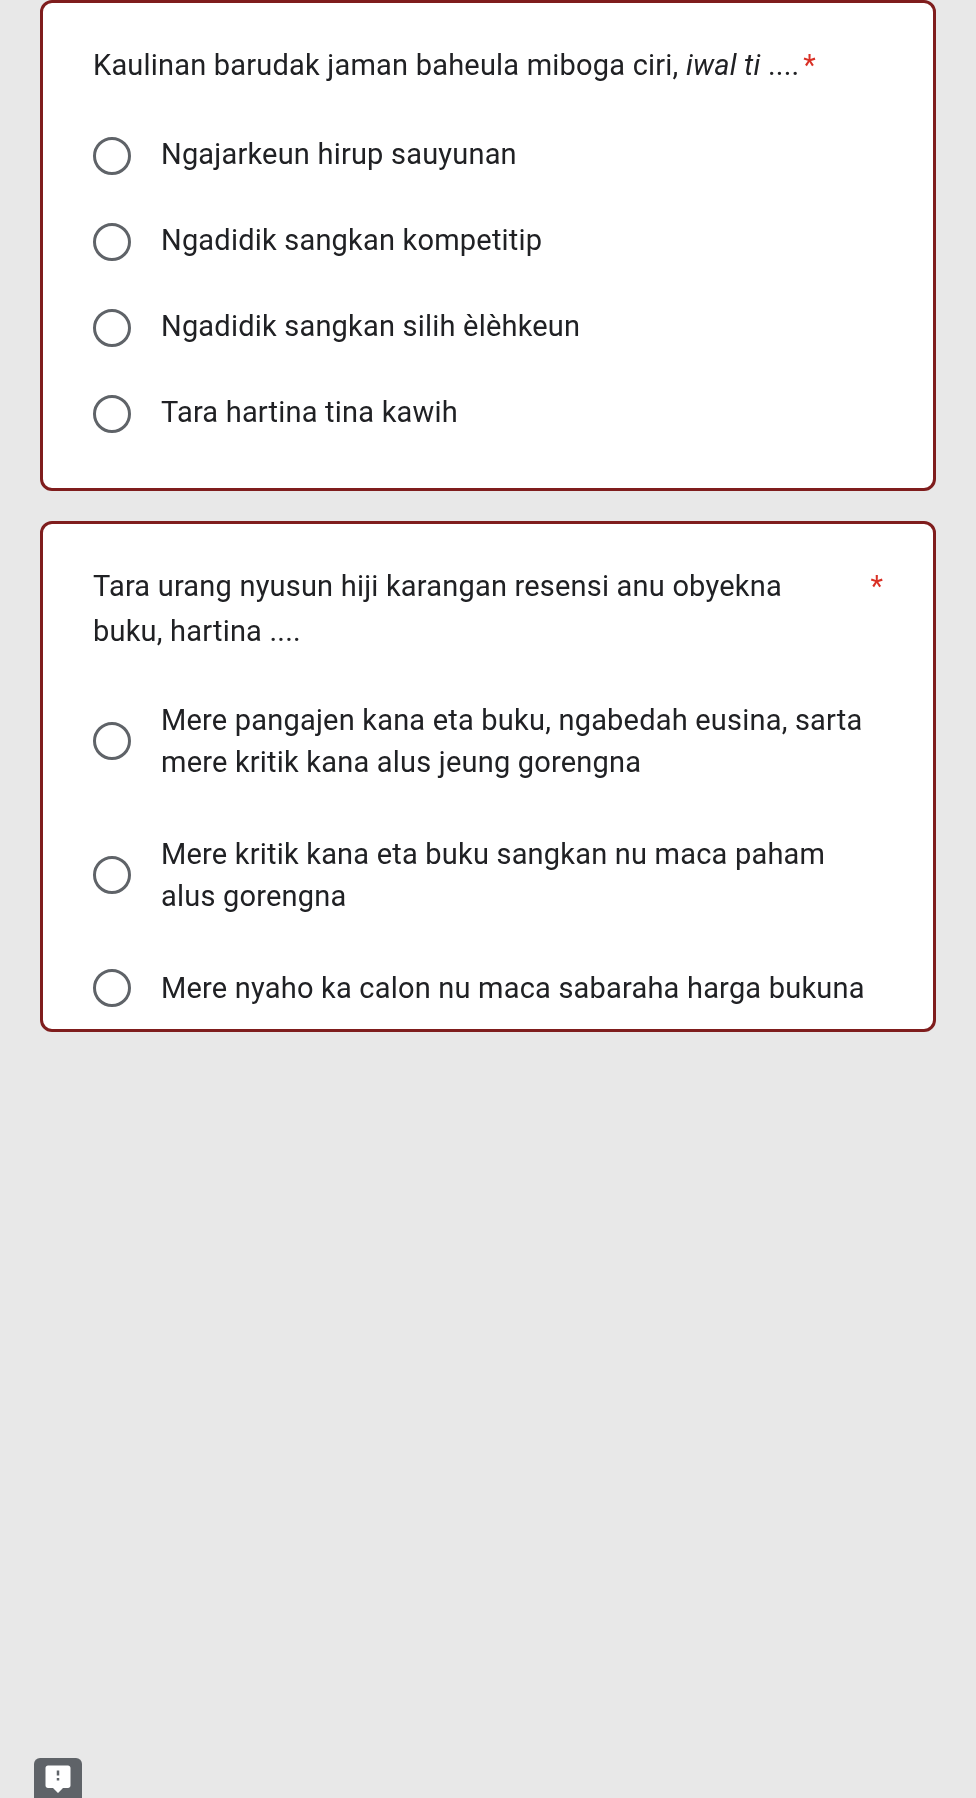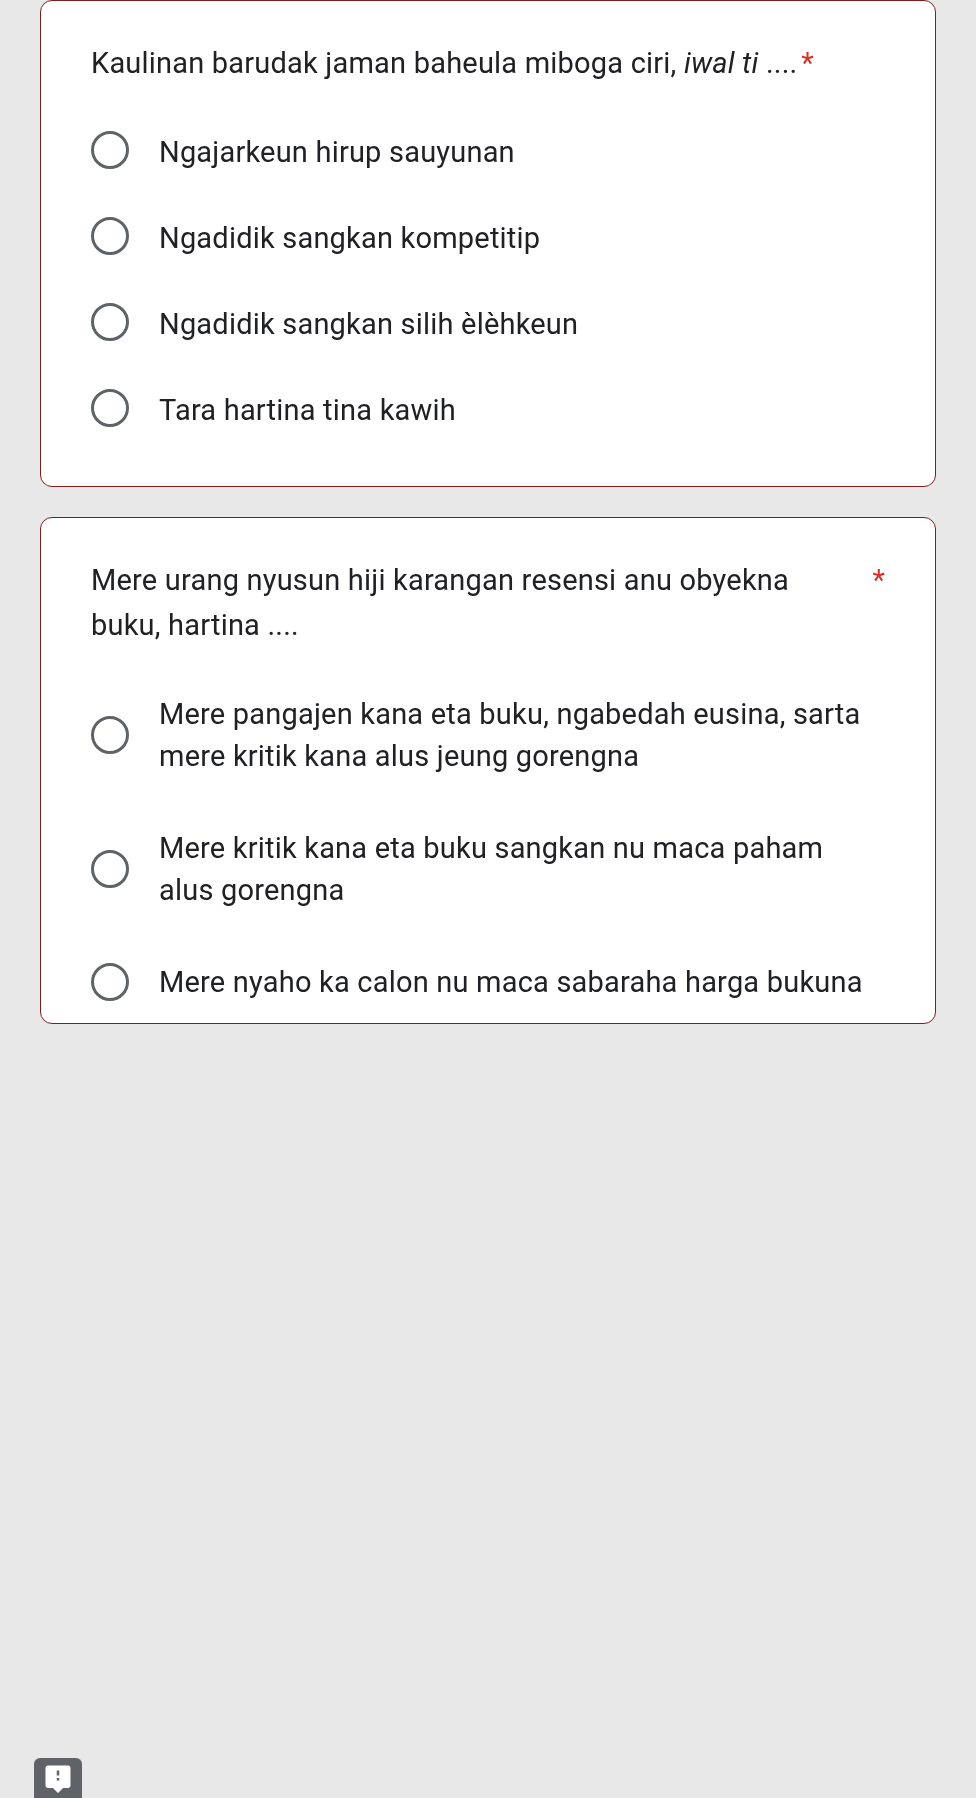--- a/index.html
+++ b/index.html
@@ -12,21 +12,21 @@
     font-family: Roboto, Arial, sans-serif;
     padding: 0 40px;
     width: 976px;
     color: #202124;
   }
   .card {
     background: #fff;
     border-radius: 12px;
     padding: 40px 50px 55px 50px;
     margin-bottom: 30px;
-    border: 1px solid #7f1d1d;
+    border: 3px solid #7f1d1d;
   }
   .question-text {
     font-size: 29px;
     line-height: 1.55;
     color: #202124;
     margin-bottom: 45px;
     letter-spacing: 0.2px;
   }
   .required {
     color: #d93025;
@@ -35,21 +35,21 @@
   .italic {
     font-style: italic;
   }
   .options {
     display: flex;
     flex-direction: column;
     gap: 44px;
   }
   .option {
     display: flex;
-    align-items: flex-start;
+    align-items: flex-end;
     gap: 30px;
     cursor: pointer;
   }
   .option.multi {
     align-items: center;
   }
   .radio {
     width: 38px;
     height: 38px;
     border: 3.5px solid #5f6368;
@@ -118,21 +118,21 @@
     </div>
     <div class="option">
       <div class="radio"></div>
       <div class="option-label">Tara hartina tina kawih</div>
     </div>
   </div>
 </div>
 
 <div class="card" style="padding-bottom:20px;">
   <div class="q2-header">
-    <div class="question-text">Mere urang nyusun hiji karangan resensi anu obyekna buku, hartina ....</div>
+    <div class="question-text">Tara urang nyusun hiji karangan resensi anu obyekna buku, hartina ....</div>
     <div class="required-standalone">*</div>
   </div>
   <div class="options" style="gap:50px;">
     <div class="option multi">
       <div class="radio"></div>
       <div class="option-label">Mere pangajen kana eta buku, ngabedah eusina, sarta mere kritik kana alus jeung gorengna</div>
     </div>
     <div class="option multi">
       <div class="radio"></div>
       <div class="option-label">Mere kritik kana eta buku sangkan nu maca paham alus gorengna</div>

